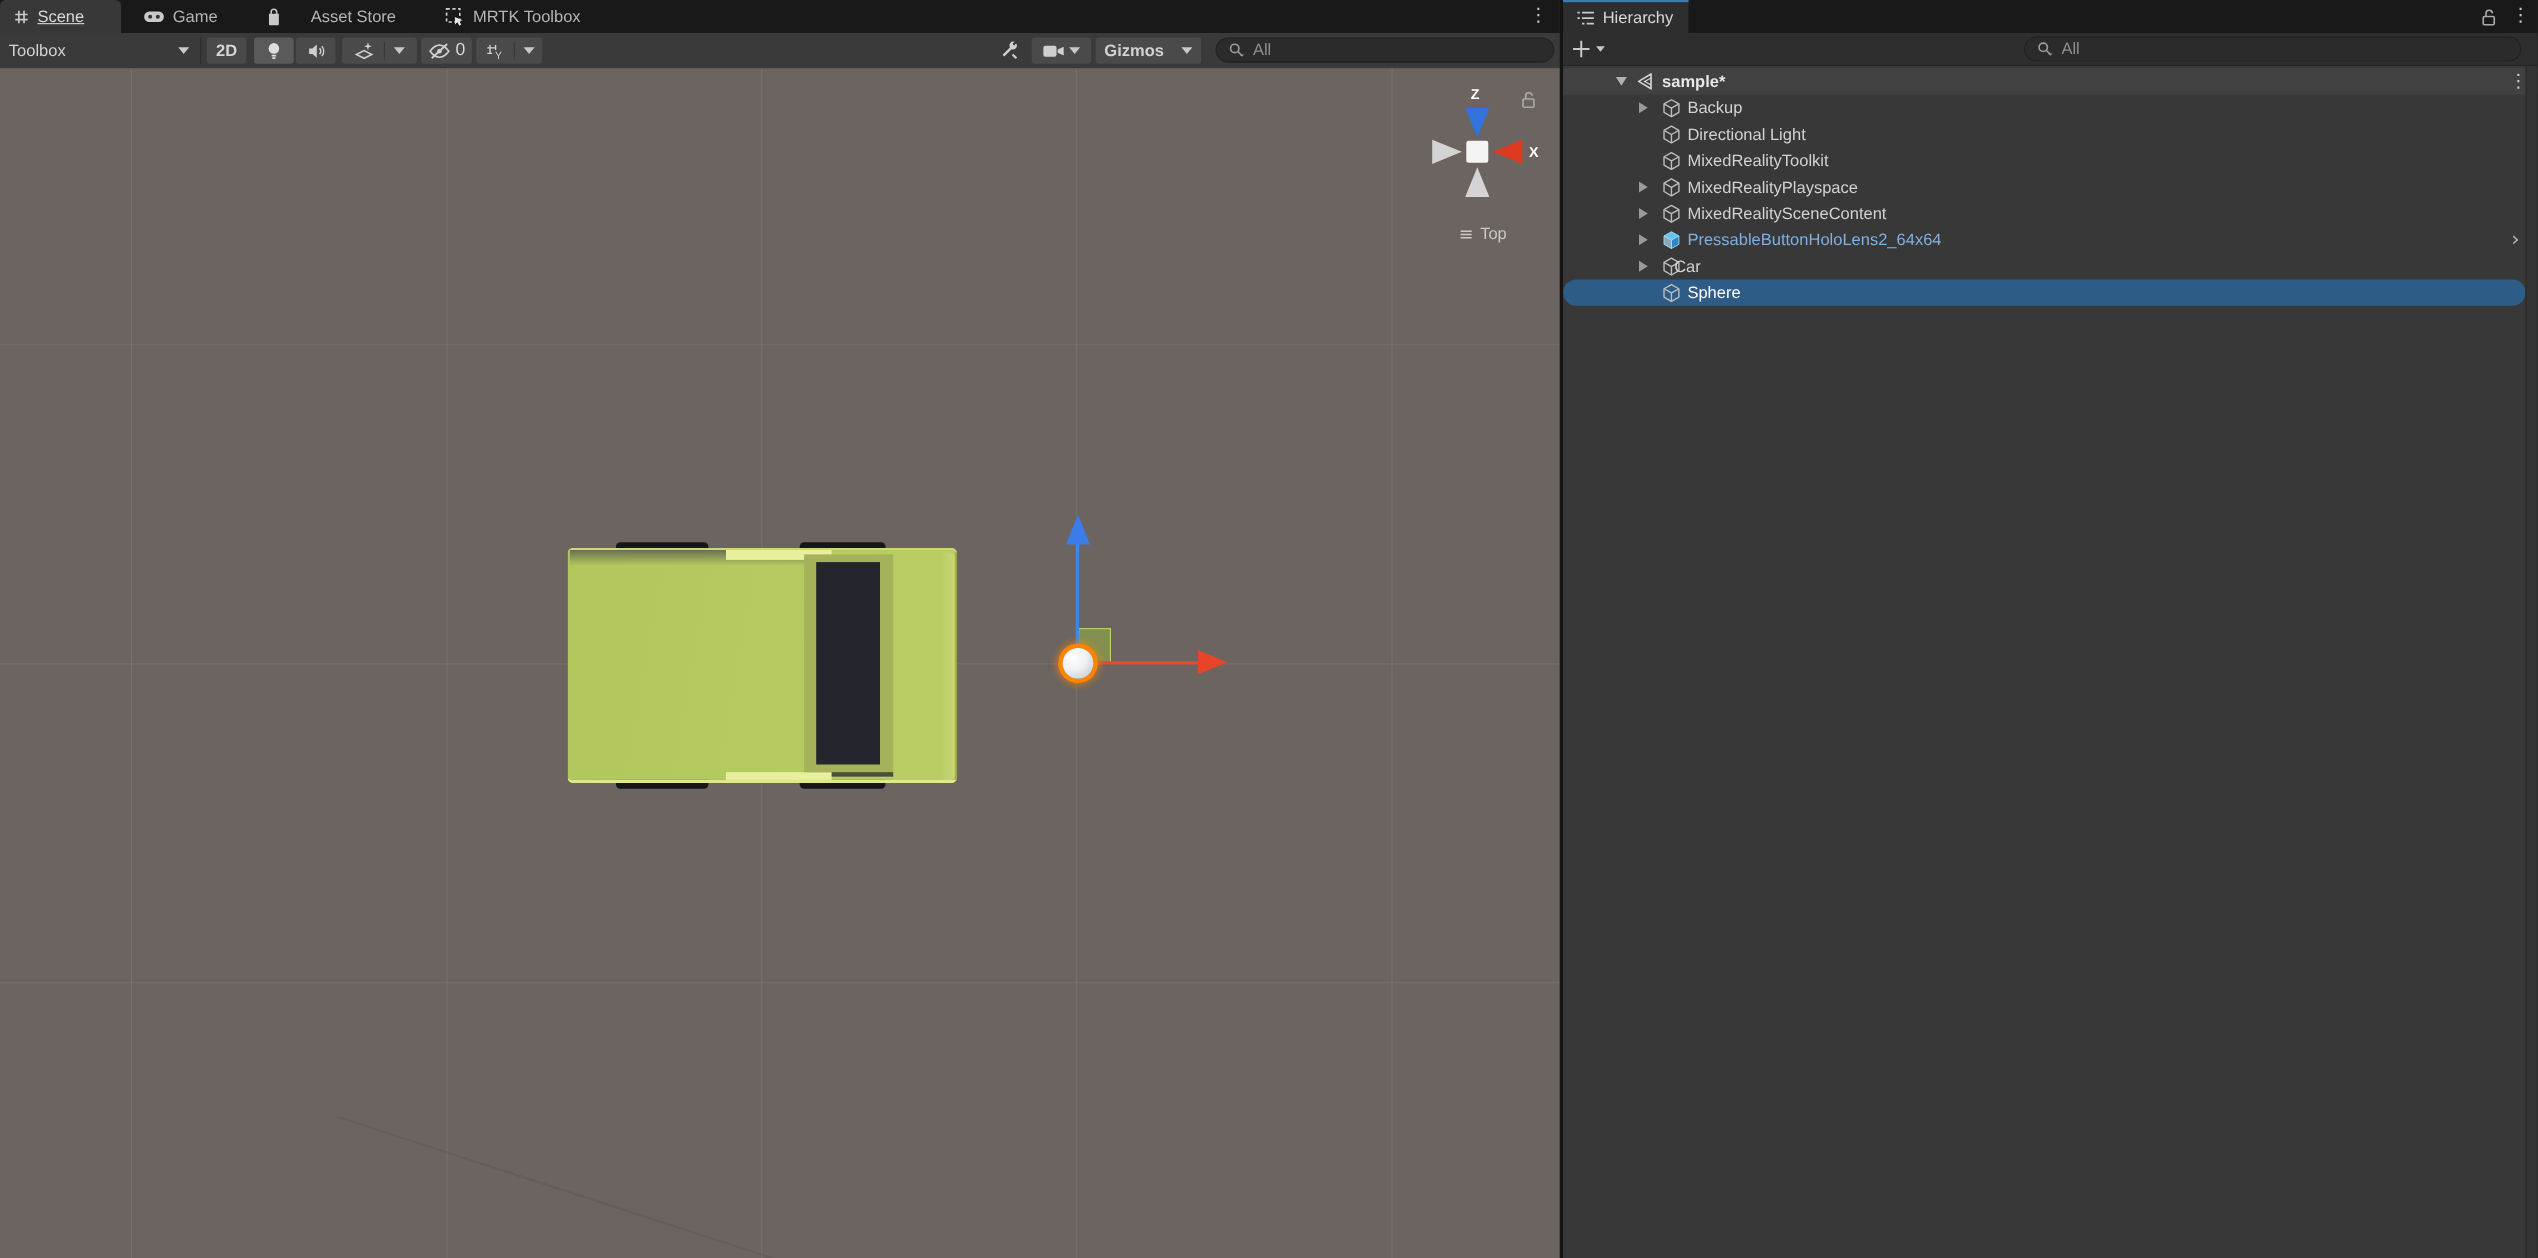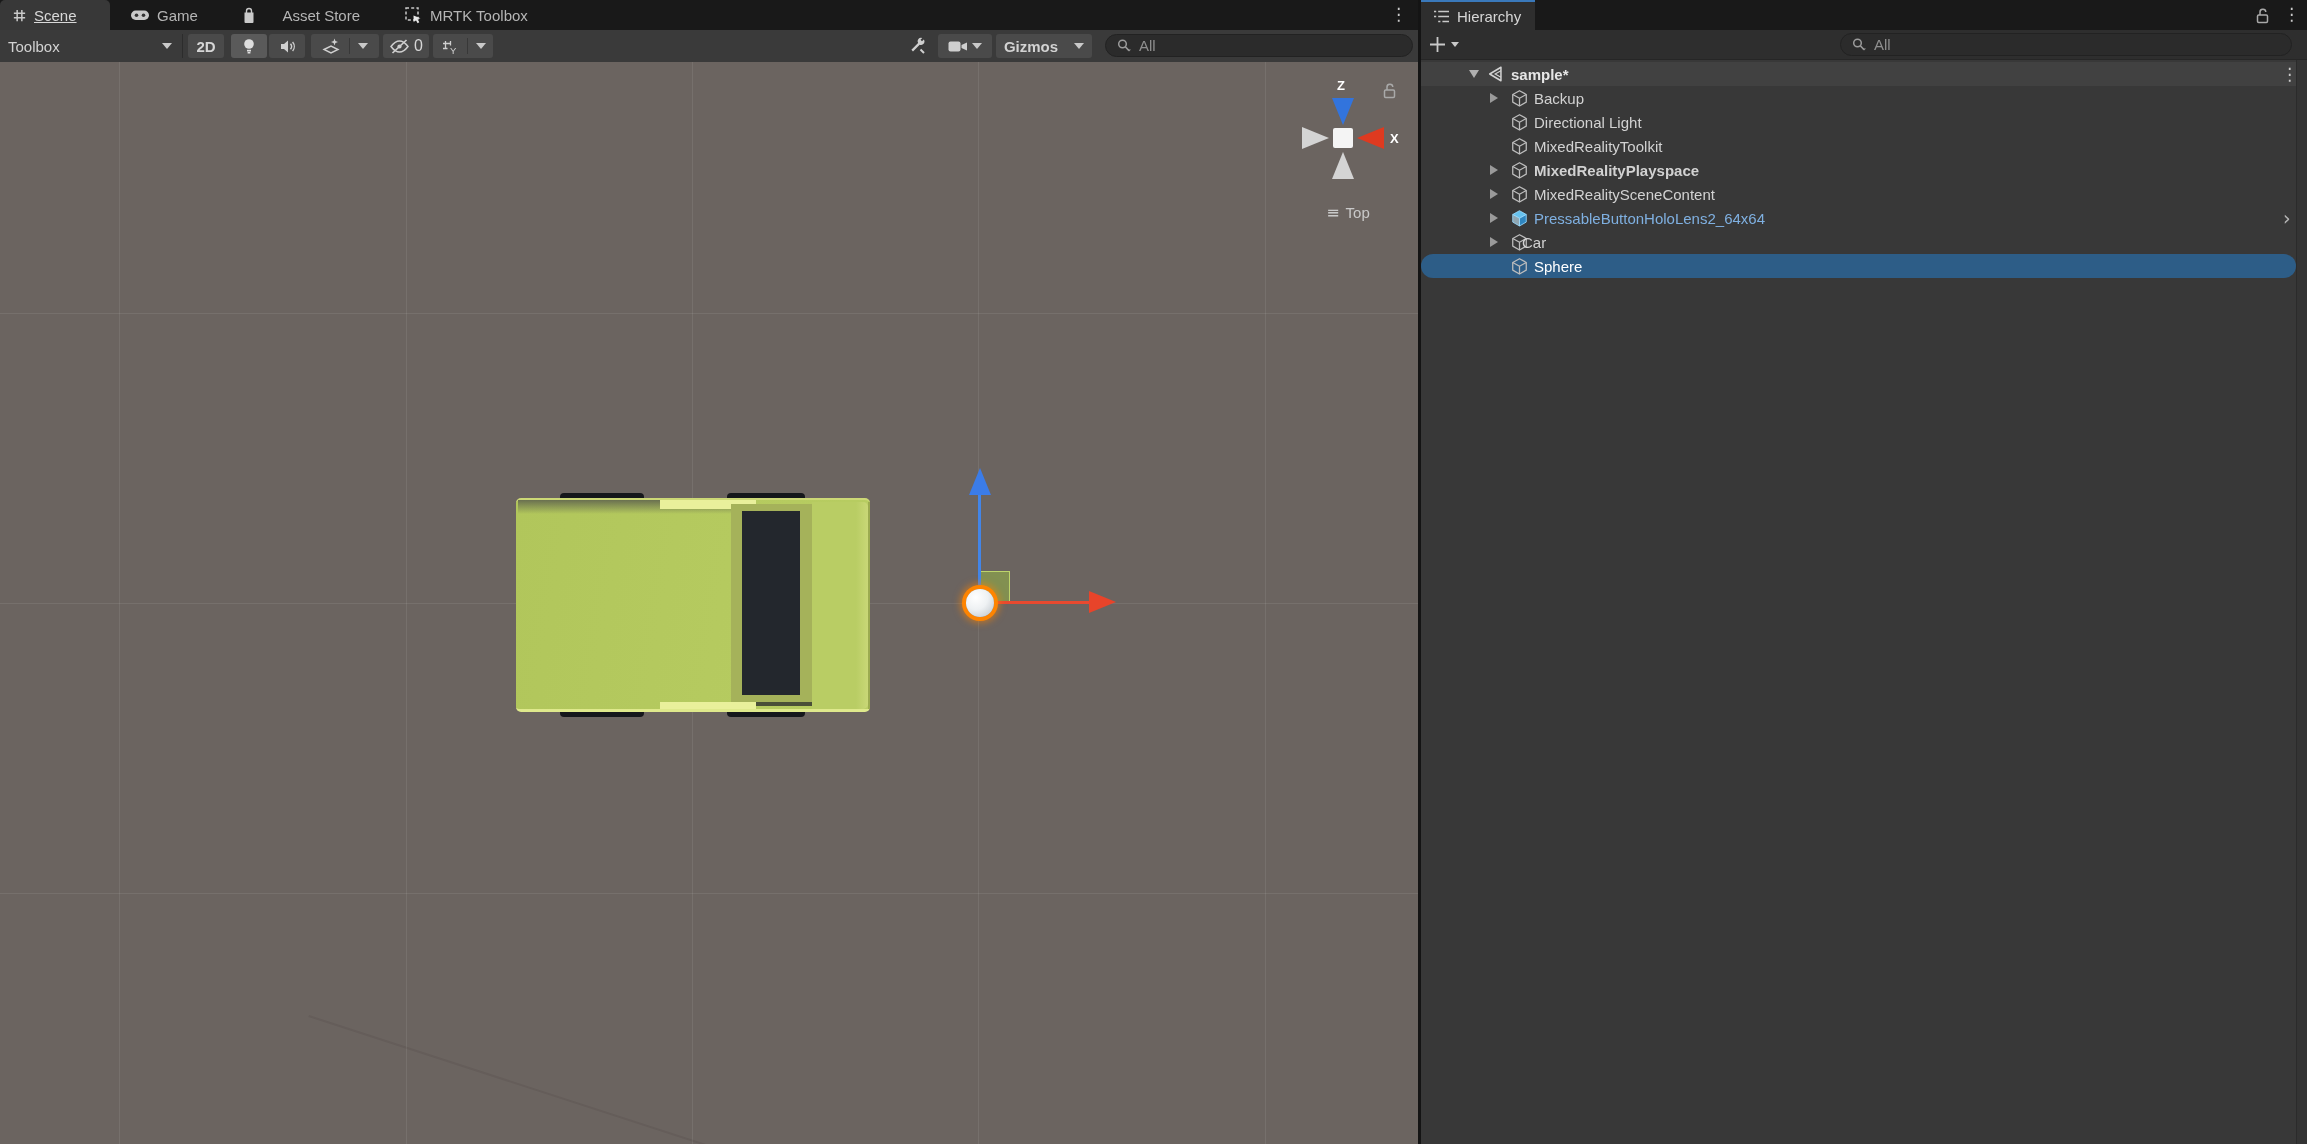--- a/index.html
+++ b/index.html
@@ -393,21 +393,21 @@
             <span class="icon abs" style="left: 89px; top: 3px;">
               <svg width="19" height="19" viewBox="0 0 18 18">
                 <g fill="none" stroke="#bdbdbd" stroke-width="1.2" stroke-linejoin="round">
                   <path d="M9 1.6L15.4 5.2V12.4L9 16.1L2.6 12.4V5.2Z"></path>
                   <path d="M2.6 5.2L9 8.8L15.4 5.2M9 8.8V16.1"></path>
                 </g>
               </svg>
             </span>
             <span class="lbl abs" style="left: 113px;">MixedRealityToolkit</span>
           </div>
-          <div class="row" style="top: 98px; font-weight: bold;">
+          <div class="row" style="top: 98px;">
             <span class="exp-r" style="left: 69px;"></span>
             <span class="icon abs" style="left: 89px; top: 3px;">
               <svg width="19" height="19" viewBox="0 0 18 18">
                 <g fill="none" stroke="#bdbdbd" stroke-width="1.2" stroke-linejoin="round">
                   <path d="M9 1.6L15.4 5.2V12.4L9 16.1L2.6 12.4V5.2Z"></path>
                   <path d="M2.6 5.2L9 8.8L15.4 5.2M9 8.8V16.1"></path>
                 </g>
               </svg>
             </span>
             <span class="lbl abs" style="left: 113px;">MixedRealityPlayspace</span>

